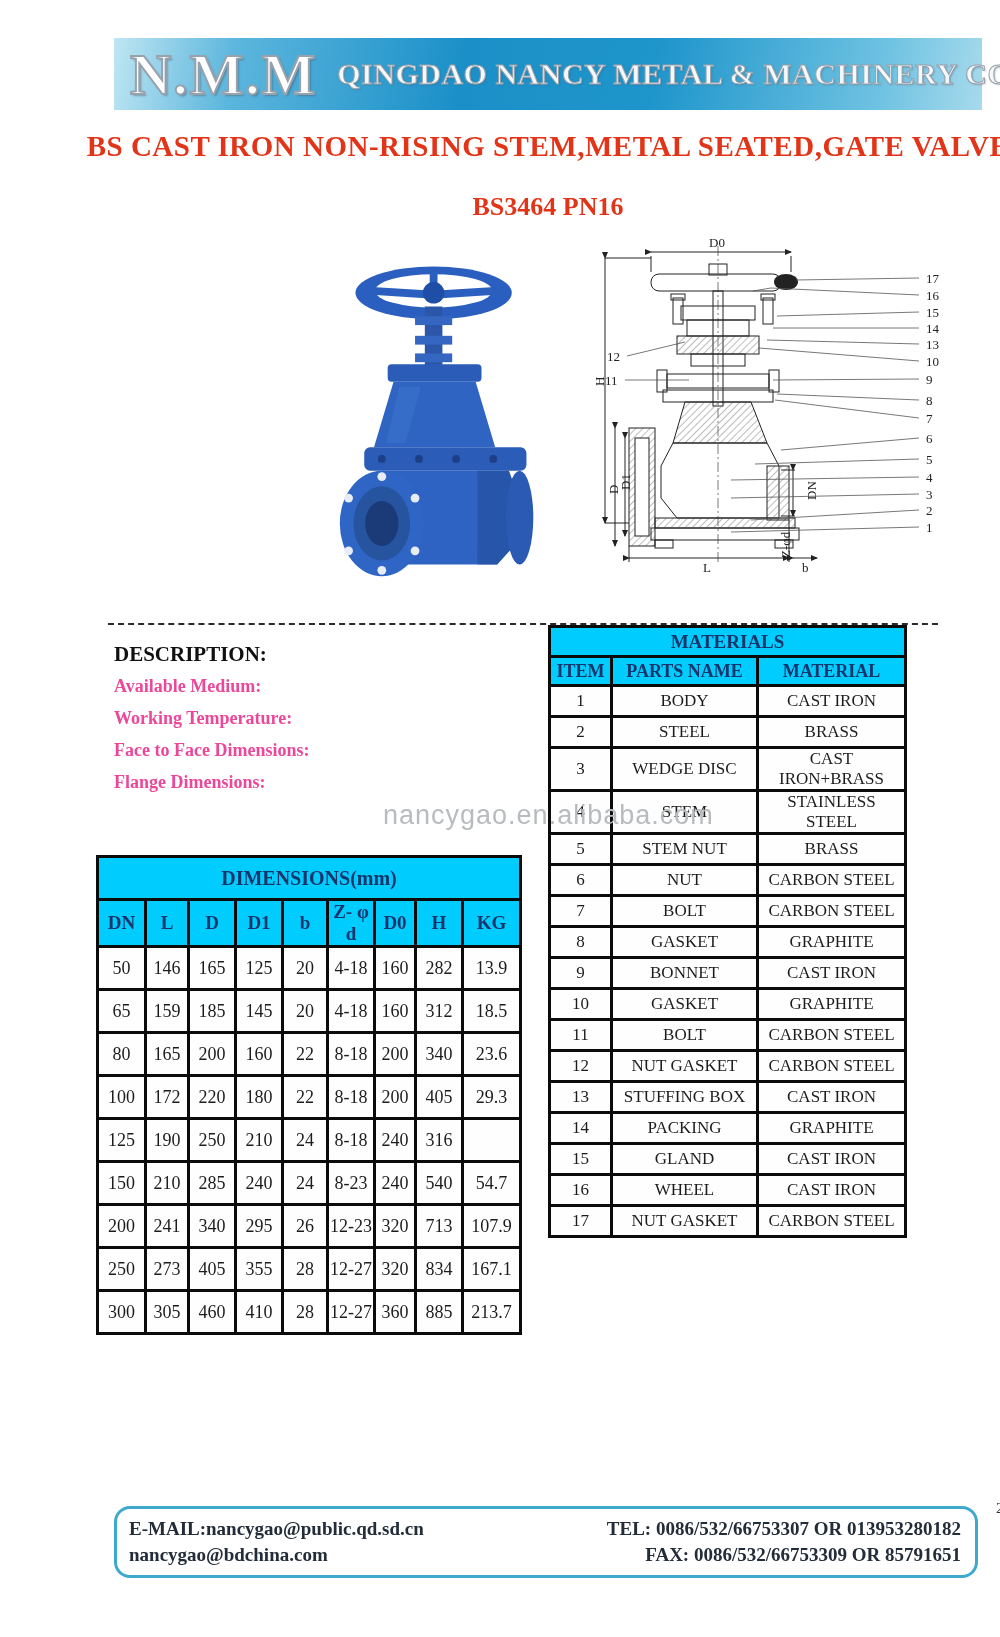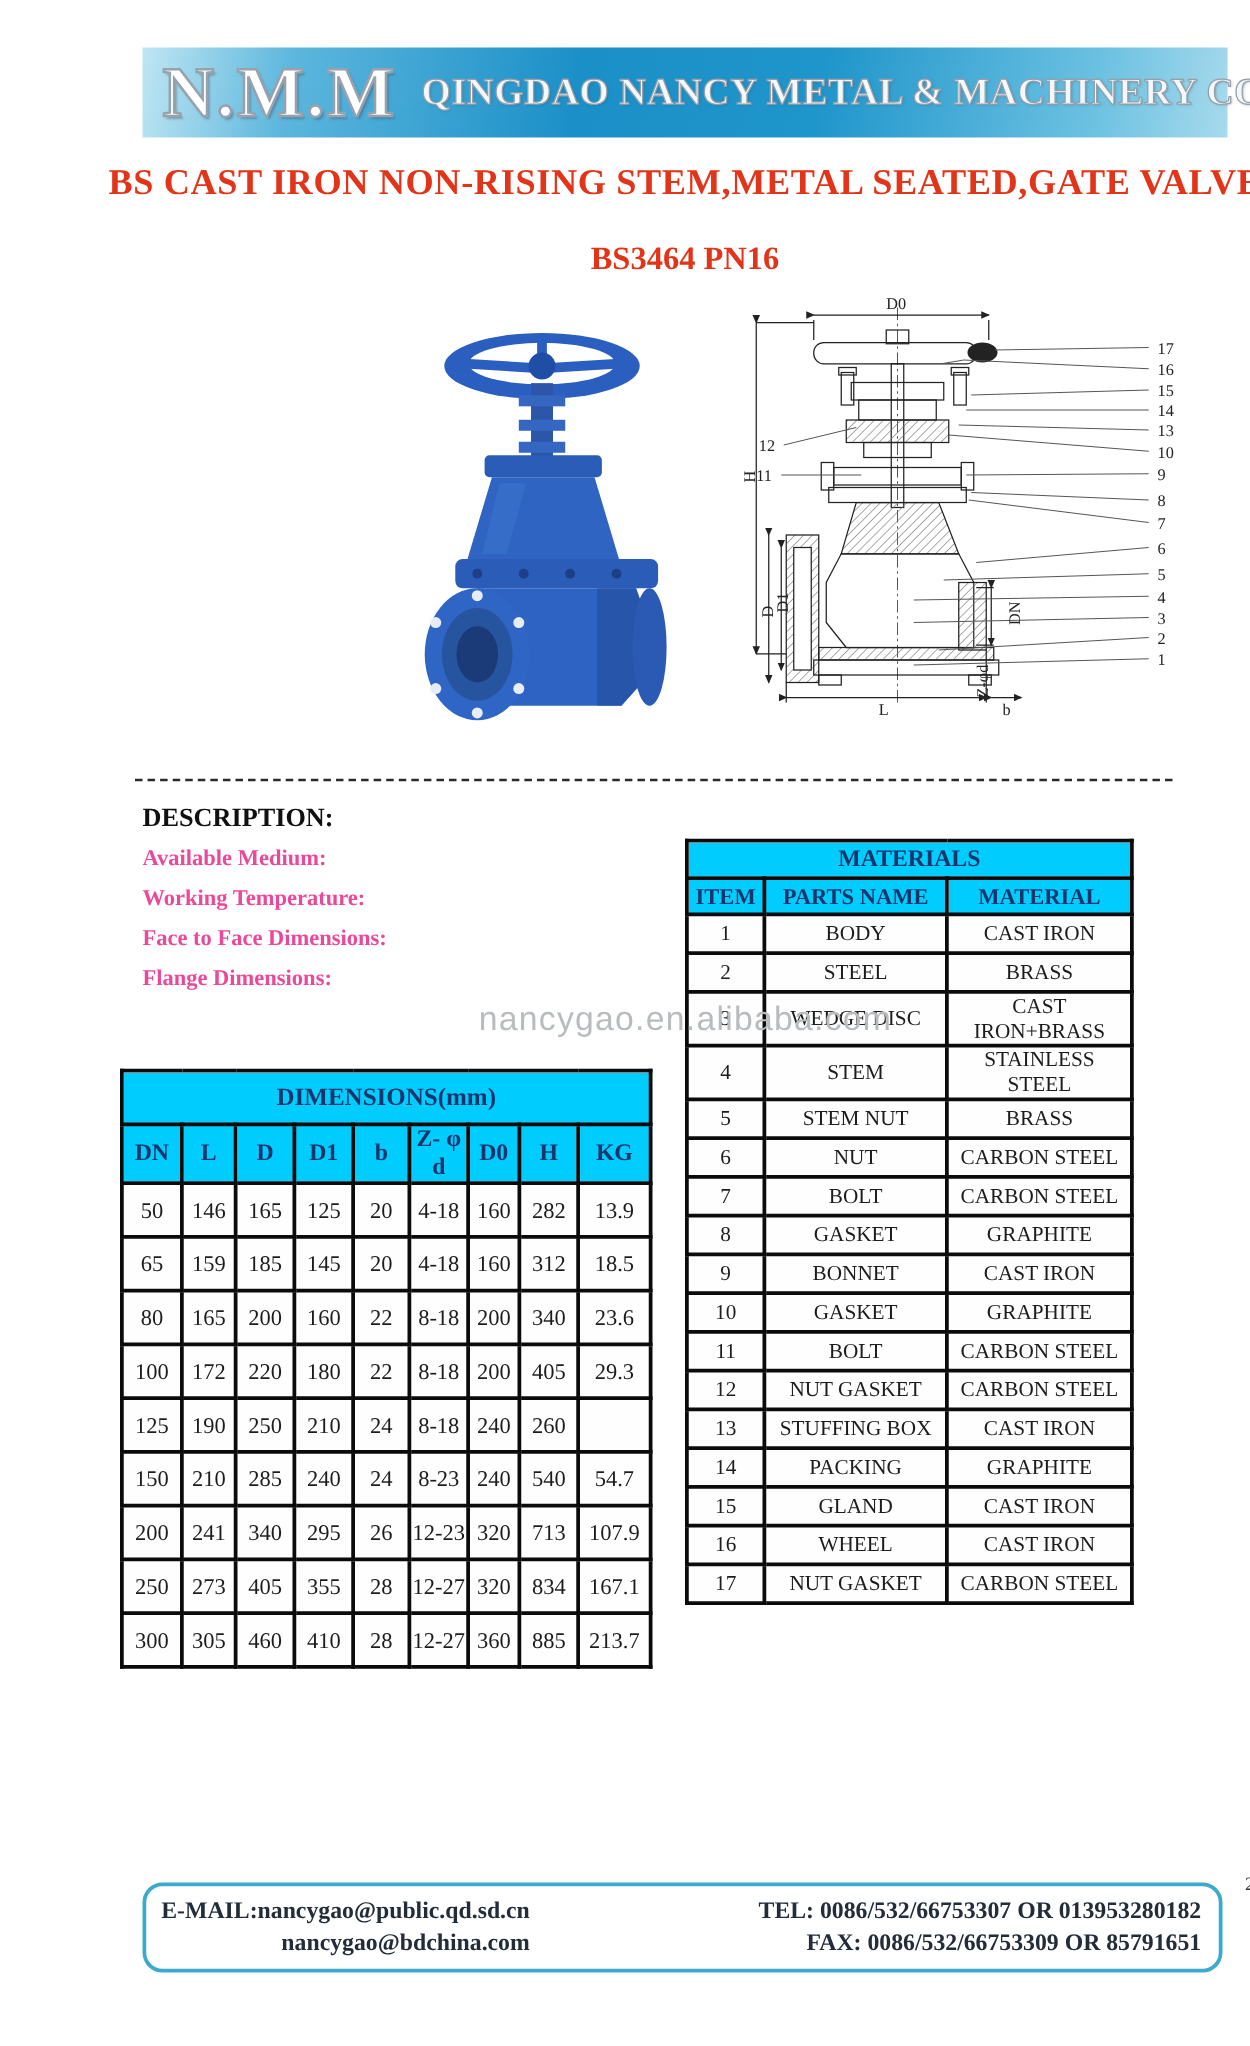--- a/index.html
+++ b/index.html
@@ -43,31 +43,31 @@
     overflow:hidden;padding:0 1px;}
   table.spec .title-row th{background:#00ccfe;color:#17356d;font-weight:bold;}
   table.spec .head-row th{background:#00ccfe;color:#17356d;font-weight:bold;}
   table.spec td{color:#1c1c1c;background:#fefefe;}
 
   .dims-table{left:48px;top:855px;width:423px;}
   .dims-table .title-row th{height:40px;font-size:20px;}
   .dims-table .head-row th{height:40px;font-size:19px;}
   .dims-table td{height:40px;font-size:18px;}
 
-  .mat-table{left:500px;top:671px;width:356px;}
+  .mat-table{left:500px;top:625px;width:356px;}
   .mat-table .title-row th{height:27px;font-size:19px;}
   .mat-table .head-row th{height:26px;font-size:18px;}
   .mat-table td{height:28px;font-size:17px;}
 
   
   .footer-box{left:66px;top:1506px;width:864px;height:72px;border:3px solid #3da9cd;border-radius:16px;
     box-sizing:border-box;display:flex;align-items:center;justify-content:space-between;
     padding:0 14px 0 12px;background:#ffffff;}
   .footer-left{text-align:left;}
-  .footer-left .l2{text-align:right;}
+  .footer-left .l2{text-align:left;}
   .footer-right{text-align:right;}
   .footer-box div{font-size:19px;font-weight:bold;color:#232d39;line-height:1.35;}
   .page-num{left:948px;top:1500px;font-size:15px;color:#333;}
 
   svg .thin{stroke:#222;stroke-width:1;fill:none;}
 </style>
 </head>
 <body>
 
 <div class="page">
@@ -298,21 +298,21 @@
           <td>29.3</td>
         </tr>
         <tr>
           <td>125</td>
           <td>190</td>
           <td>250</td>
           <td>210</td>
           <td>24</td>
           <td>8-18</td>
           <td>240</td>
-          <td>260</td>
+          <td>316</td>
           <td></td>
         </tr>
         <tr>
           <td>150</td>
           <td>210</td>
           <td>285</td>
           <td>240</td>
           <td>24</td>
           <td>8-23</td>
           <td>240</td>

